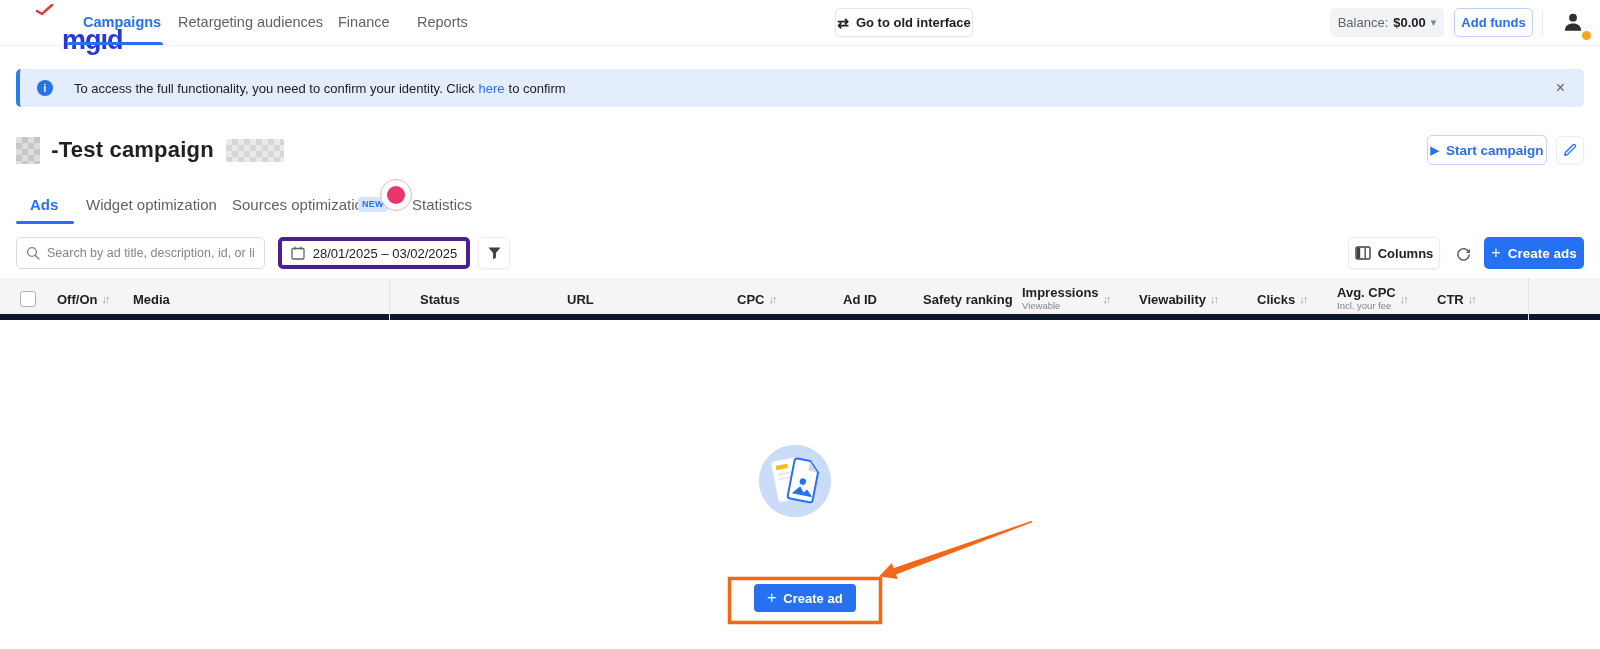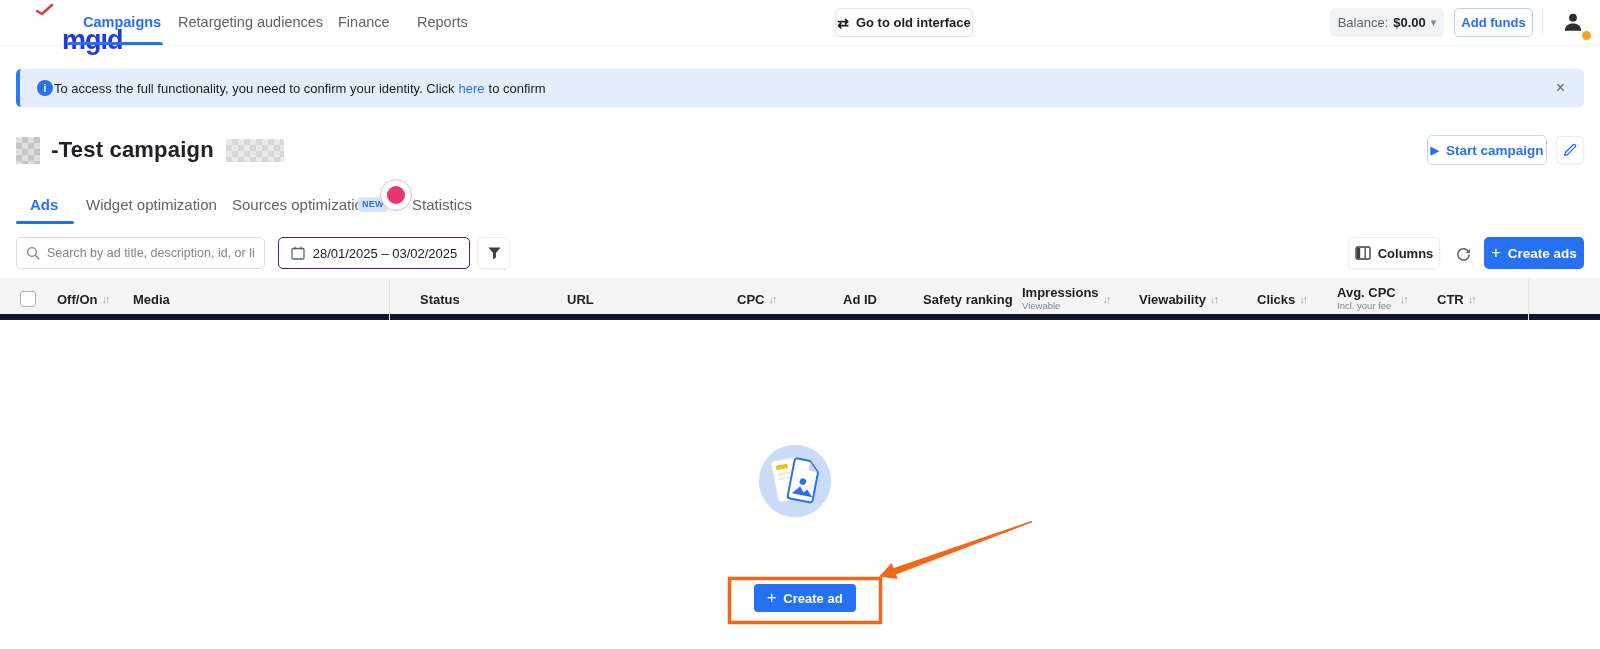--- a/index.html
+++ b/index.html
@@ -20,21 +20,21 @@
   .balance-value { font-weight:bold; color:#202124; }
   .balance-chevron { font-size:11px; color:#80868b; }
   .add-funds { position:absolute; left:1454px; top:8px; width:79px; height:29px; border:1px solid #bcd0f7; font-size:13px; font-weight:600; color:#2670f2; }
   .topnav-divider { position:absolute; left:1542px; top:10px; width:1px; height:26px; background:#e8eaed; }
   .avatar-wrap { position:absolute; left:1560px; top:9px; width:26px; height:26px; cursor:pointer; }
   .avatar-dot { position:absolute; left:1582px; top:31px; width:9px; height:9px; border-radius:50%; background:#f7a325; }
 
   
   .banner { position:absolute; left:16px; top:69px; width:1568px; height:38px; background:#e4edfc; border-left:4px solid #2e77f6; border-radius:5px; display:flex; align-items:center; padding-left:17px; }
   .info-icon { width:16px; height:16px; border-radius:50%; background:#2670f2; color:#fff; font-size:10px; font-weight:bold; display:flex; align-items:center; justify-content:center; font-style:normal; }
-  .banner-text { margin-left:1px; font-size:13px; color:#202124; display:flex; gap:4px;justify-content:space-between; }
+  .banner-text { margin-left:21px; font-size:13px; color:#202124; display:flex; gap:4px;justify-content:space-between; }
   .banner-link { color:#2670f2; cursor:pointer; }
   .banner-close { position:absolute; right:19px; top:11px; font-size:16px; line-height:16px; color:#5f6368; cursor:pointer; }
 
   
   .redact {
     background-image:
       linear-gradient(45deg, #c6c6c6 25%, transparent 25%, transparent 75%, #c6c6c6 75%),
       linear-gradient(45deg, #c6c6c6 25%, #dedede 25%, #dedede 75%, #c6c6c6 75%);
     background-size:12px 12px; background-position:0 0, 6px 6px;
   }
@@ -61,21 +61,21 @@
   .tab-underline { position:absolute; left:16px; top:31px; width:58px; height:3px; background:#2670f2; border-radius:3px; }
   .new-badge { position:absolute; left:358px; top:7px; height:15px; padding:0 4px; background:#d7e5fc; color:#2670f2; font-size:9px; font-weight:bold; line-height:15px; border-radius:3px; letter-spacing:.3px; }
   .rec-dot { position:absolute; left:380px; top:179px; width:32px; height:32px; border-radius:50%; background:#fff; border:1.5px solid #f4b2c3; z-index:30; display:flex; align-items:center; justify-content:center; }
   .rec-dot-inner { width:18px; height:18px; border-radius:50%; background:#e8356d; }
 
   
   .toolbar { position:absolute; left:0; top:237px; width:1600px; height:32px; }
   .search-box { position:absolute; left:16px; top:0; width:249px; height:32px; border:1px solid #dadce0; border-radius:5px; display:flex; align-items:center; padding:0 9px; gap:7px; background:#fff; }
   .search-input { border:none; outline:none; flex:1; font-size:12.5px; color:#202124; font-family:"Liberation Sans", sans-serif; background:transparent; }
   .search-input::placeholder { color:#80868b; }
-  .date-box { position:absolute; left:278px; top:0; width:192px; height:32px; border:1px solid #4c1d95; border-radius:5px; display:flex; align-items:center; justify-content:center; gap:8px; font-size:13px; font-weight:500; color:#202124; cursor:pointer; }
+  .date-box { position:absolute; left:278px; top:0; width:192px; height:32px; border:4px solid #4c1d95; border-radius:5px; display:flex; align-items:center; justify-content:center; gap:8px; font-size:13px; font-weight:500; color:#202124; cursor:pointer; }
   .filter-btn { position:absolute; left:478px; top:0; width:32px; height:32px; border:1px solid #eceef0; box-shadow:0 1px 2px rgba(0,0,0,.05); }
   .columns-btn { position:absolute; left:1348px; top:0; width:92px; height:32px; border:1px solid #eceef0; box-shadow:0 1px 2px rgba(0,0,0,.05); font-size:13px; font-weight:600; color:#202124; }
   .refresh-btn { position:absolute; left:1448px; top:0; width:30px; height:32px; border:none; }
   .create-ads { position:absolute; left:1484px; top:0; width:100px; height:32px; background:#2670f2; border:none; color:#fff; font-size:13.5px; font-weight:600; }
   .plus-glyph { font-size:16px; font-weight:400; line-height:16px; }
 
   
   .thead { position:absolute; left:0; top:278px; width:1600px; height:42px; background:#f5f5f6; border-bottom:6px solid #0f172a; font-size:13px; font-weight:600; color:#202124; }
   .th { position:absolute; top:0; height:42px; display:flex; align-items:center; gap:4px; white-space:nowrap; }
   .th .sort { font-size:11px; color:#9aa0a6; letter-spacing:-2px; font-weight:400; cursor:pointer; }

